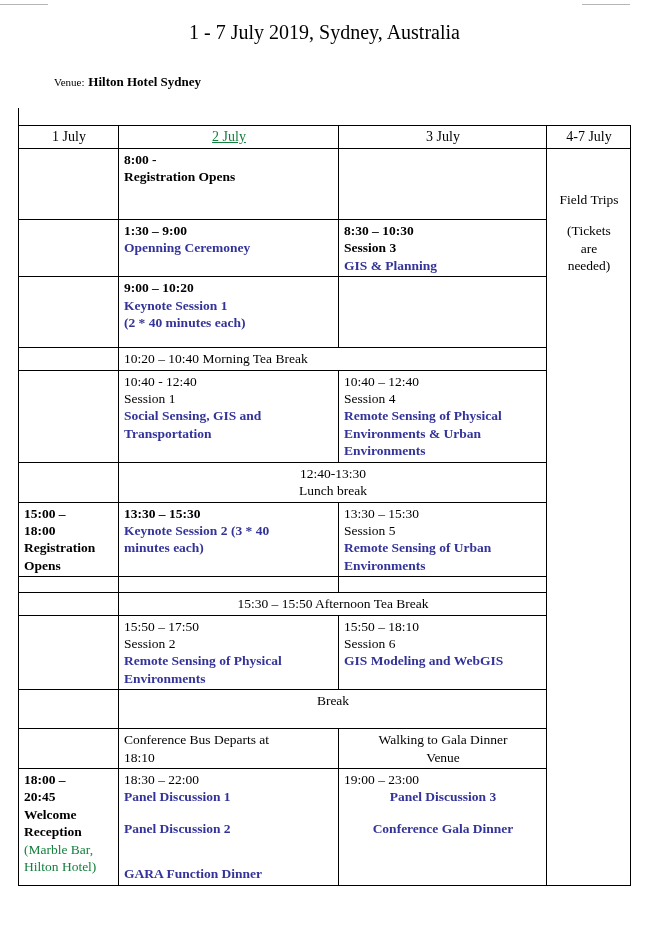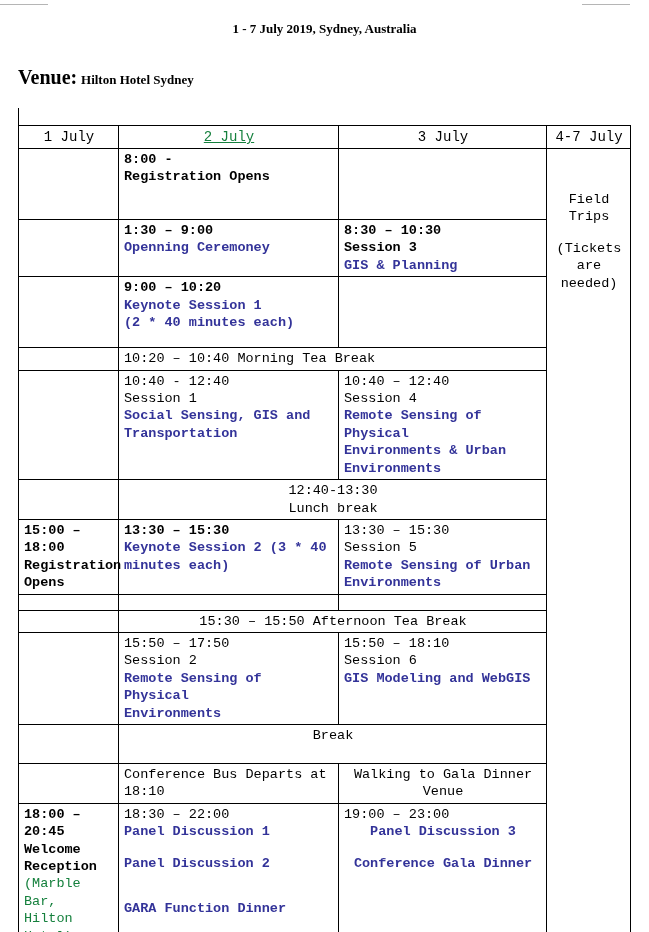--- a/index.html
+++ b/index.html
@@ -37,34 +37,35 @@
   .doc-title {
     text-align: center;
     font-weight: bold;
     font-size: 17px;
     letter-spacing: 0.1px;
     margin: 0;
     padding-top: 6px;
   }
   .doc-subtitle {
     text-align: center;
-    font-weight: bold;
-    font-size: 13px;
+    font-weight: normal;
+    font-size: 20px;
     margin: 0;
     padding-top: 21px;
   }
   .venue-line {
     margin: 0;
     padding-top: 29px;
     padding-left: 18px;
     font-size: 15px;
   }
   .venue-label {
-    font-weight: bold;
-    font-size: 20px;
+    font-weight: normal;
+    font-size: 11px;
+    margin-left: 36px;
   }
   .venue-value {
     font-weight: bold;
     font-size: 13px;
   }
 
   
   .pre-table-rule {
     position: absolute;
     left: 18px;
@@ -85,21 +86,20 @@
     border-collapse: collapse;
     table-layout: fixed;
     width: 612px;
     font-size: 13.5px;
   }
   table.program td {
     border: 1.1px solid #000000;
     vertical-align: top;
     padding: 2px 4px 2px 5px;
     line-height: 1.29;
-    font-family: Liberation Mono, monospace;
   }
   .col-a { width: 100px; }
   .col-b { width: 220px; }
   .col-c { width: 208px; }
   .col-d { width: 84px; }
 
   .hdr td {
     text-align: center;
     padding-top: 1px;
     padding-bottom: 1px;

